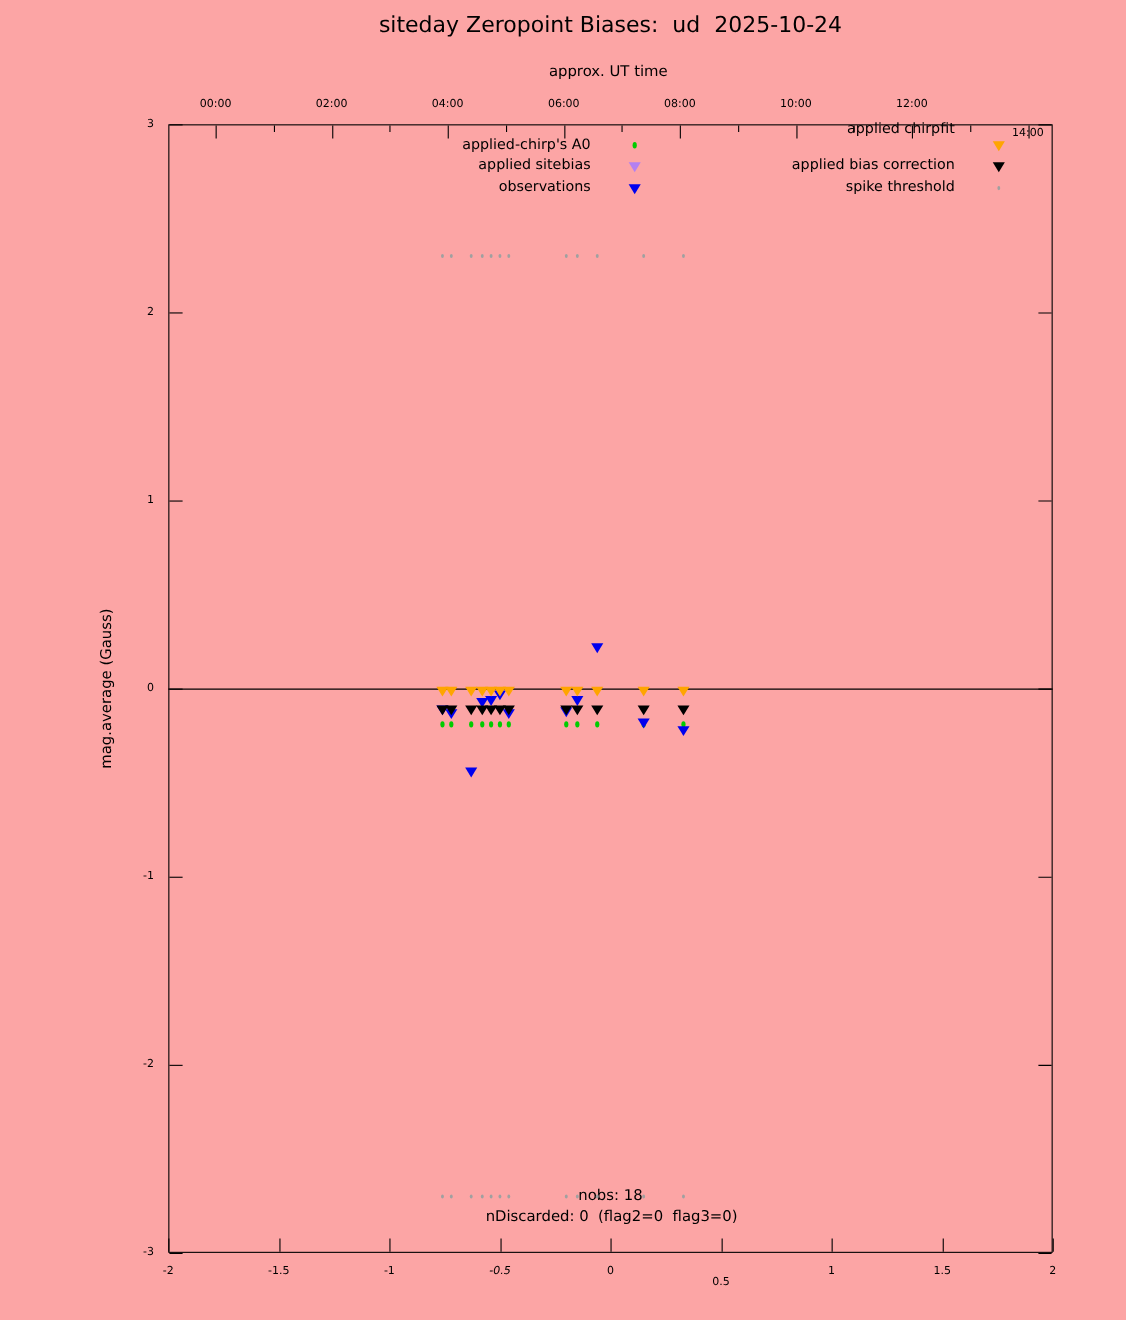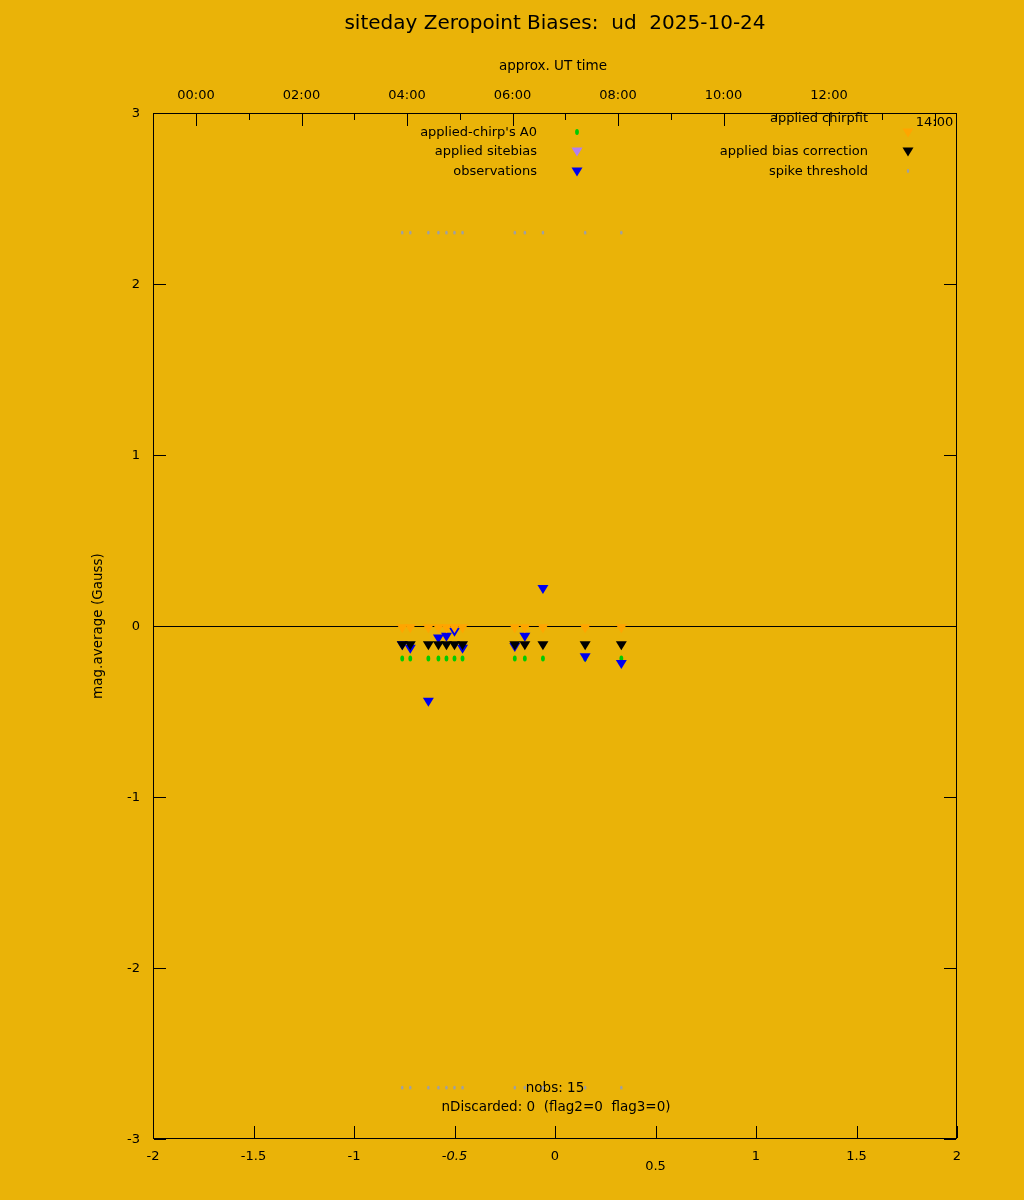--- a/index.html
+++ b/index.html
@@ -1,42 +1,42 @@
 <!DOCTYPE html>
 <html><head>
 <meta charset="utf-8">
 <style>
   html,body{margin:0;padding:0;background:#fff;}
-  #page{position:relative;width:1024px;height:1200px;background:#eab308;overflow:hidden;
+  #page{position:relative;width:1024px;height:1200px;background:#fca5a5;overflow:hidden;
         font-family:"DejaVu Sans","Liberation Sans",sans-serif;color:#000;}
   .abs{position:absolute;}
   .title{font-size:20px;white-space:pre;text-align:center;}
   .lab{font-size:13.5px;white-space:pre;}
   .center{text-align:center;}
   .right{text-align:right;}
-  .ticklab{font-size:13px;line-height:18px;}
+  .ticklab{font-size:10px;line-height:18px;}
   #ylab-wrap{transform:rotate(-90deg);transform-origin:0 0;text-align:center;}
   .legend-label{font-size:13px;line-height:16px;white-space:pre;}
   svg{display:block;}
 </style>
 </head>
 <body>
 
 <div id="page">
 
   <div class="abs title" style="left:153px;top:10px;width:804px;">siteday Zeropoint Biases:  ud  2025-10-24</div>
 
   <div class="abs lab center" style="left:453px;top:57px;width:200px;">approx. UT time</div>
 
   <div class="abs" style="left:89px;top:1139px;width:0;height:0;">
     <div id="ylab-wrap" class="lab" style="width:1026px;height:18px;">mag.average (Gauss)</div>
   </div>
 
 
-  <div class="abs lab center" style="left:455px;top:1079px;width:200px;">nobs: 15</div>
+  <div class="abs lab center" style="left:455px;top:1079px;width:200px;">nobs: 18</div>
   <div class="abs lab center" style="left:406px;top:1098px;width:300px;">nDiscarded: 0  (flag2=0  flag3=0)</div>
 
   <div id="tick-layer">
       <div class="abs ticklab center" style="left: 161px; top: 86px; width: 70px;">00:00</div>
       <div class="abs ticklab center" style="left: 266.5px; top: 86px; width: 70px;">02:00</div>
       <div class="abs ticklab center" style="left: 372px; top: 86px; width: 70px;">04:00</div>
       <div class="abs ticklab center" style="left: 477.5px; top: 86px; width: 70px;">06:00</div>
       <div class="abs ticklab center" style="left: 583px; top: 86px; width: 70px;">08:00</div>
       <div class="abs ticklab center" style="left: 688.5px; top: 86px; width: 70px;">10:00</div>
       <div class="abs ticklab center" style="left: 794px; top: 86px; width: 70px;">12:00</div>

